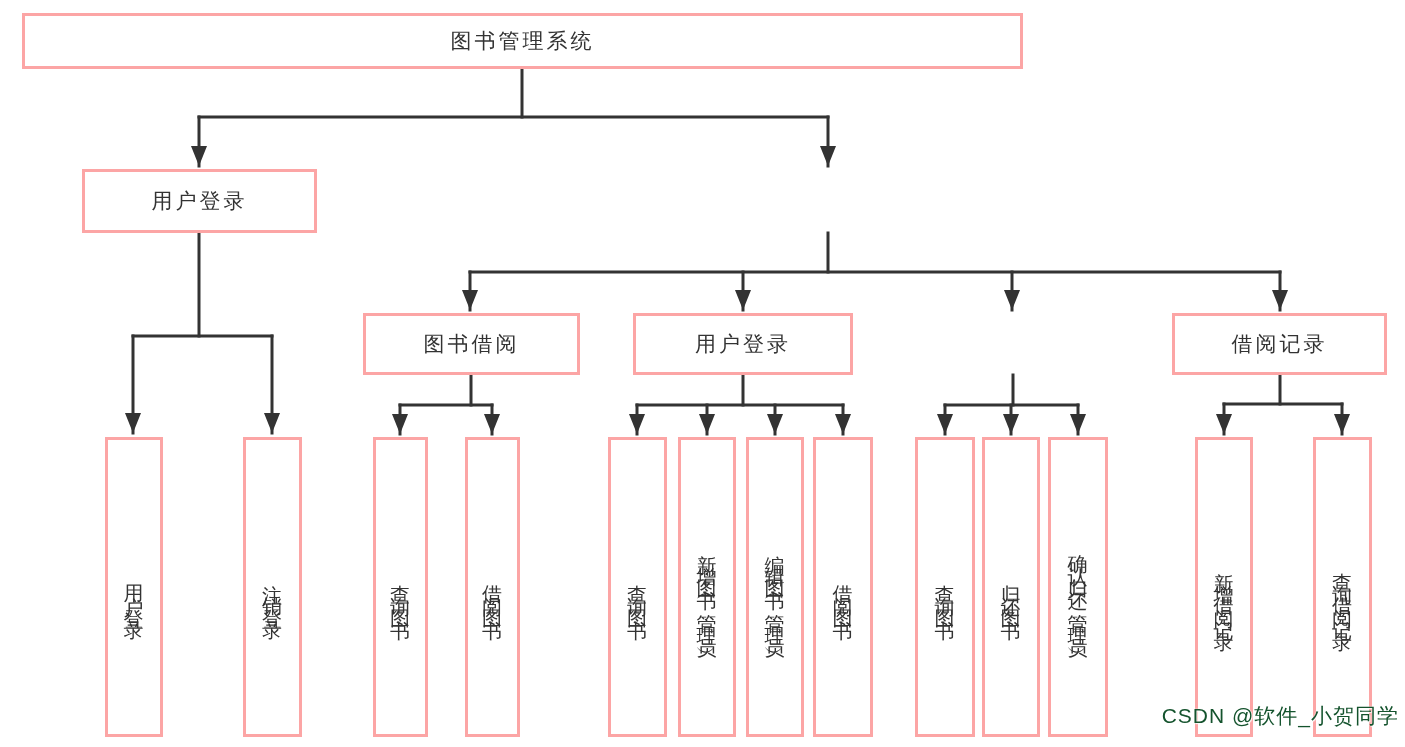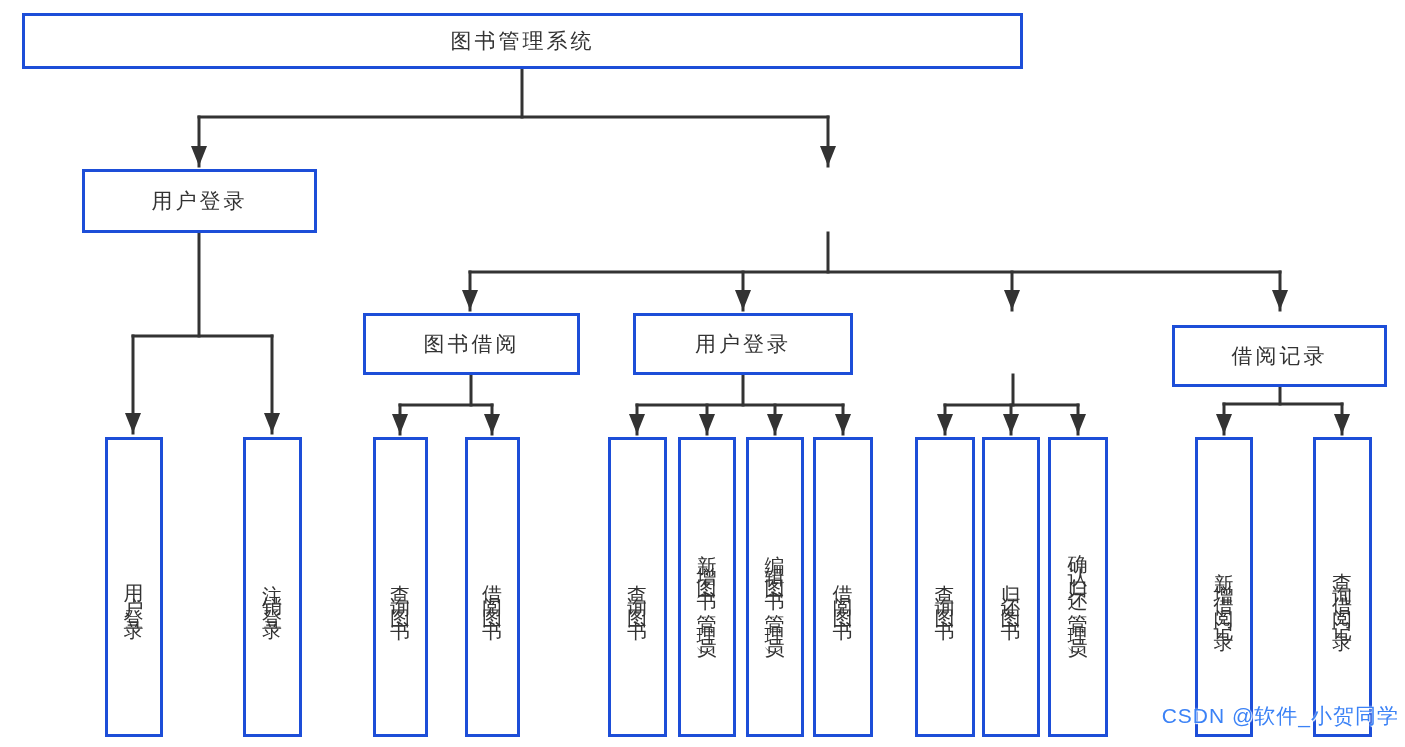--- a/index.html
+++ b/index.html
@@ -17,21 +17,21 @@
   }
   .connectors {
     position: absolute;
     left: 0;
     top: 0;
     pointer-events: none;
   }
   .box {
     position: absolute;
     box-sizing: border-box;
-    border: 3px solid #1d4ed8;
+    border: 3px solid #fca5a5;
     background: #ffffff;
     display: flex;
     align-items: center;
     justify-content: center;
     color: #333333;
   }
   .hlabel {
     font-size: 21px;
     letter-spacing: 3px;
     white-space: nowrap;
@@ -45,21 +45,21 @@
     margin-bottom: -12px;
     color: #333333;
     line-height: 1;
   }
   .watermark {
     position: absolute;
     top: 702px;
     right: 6px;
     font-size: 21px;
     letter-spacing: 1px;
-    color: #3b82f6;
+    color: #14532d;
     text-shadow: 0 0 2px #ffffff, 1px 1px 1px #ffffff;
     white-space: nowrap;
   }
 </style>
 </head>
 <body>
 
 <div class="canvas">
 
   <svg class="connectors" width="1405" height="747" viewBox="0 0 1405 747">
@@ -119,21 +119,21 @@
   <div class="box" style="left:82px;top:169px;width:235px;height:64px">
     <span class="hlabel">用户登录</span>
   </div>
 
   <div class="box" style="left:363px;top:313px;width:217px;height:62px">
     <span class="hlabel">图书借阅</span>
   </div>
   <div class="box" style="left:633px;top:313px;width:220px;height:62px">
     <span class="hlabel">用户登录</span>
   </div>
-  <div class="box" style="left:1172px;top:325px;width:215px;height:62px">
+  <div class="box" style="left:1172px;top:313px;width:215px;height:62px">
     <span class="hlabel">借阅记录</span>
   </div>
 
   <div class="box" style="left:105px;top:437px;width:58px;height:300px">
     <span class="vtext">用户登录</span>
   </div>
   <div class="box" style="left:243px;top:437px;width:59px;height:300px">
     <span class="vtext">注销登录</span>
   </div>
 

